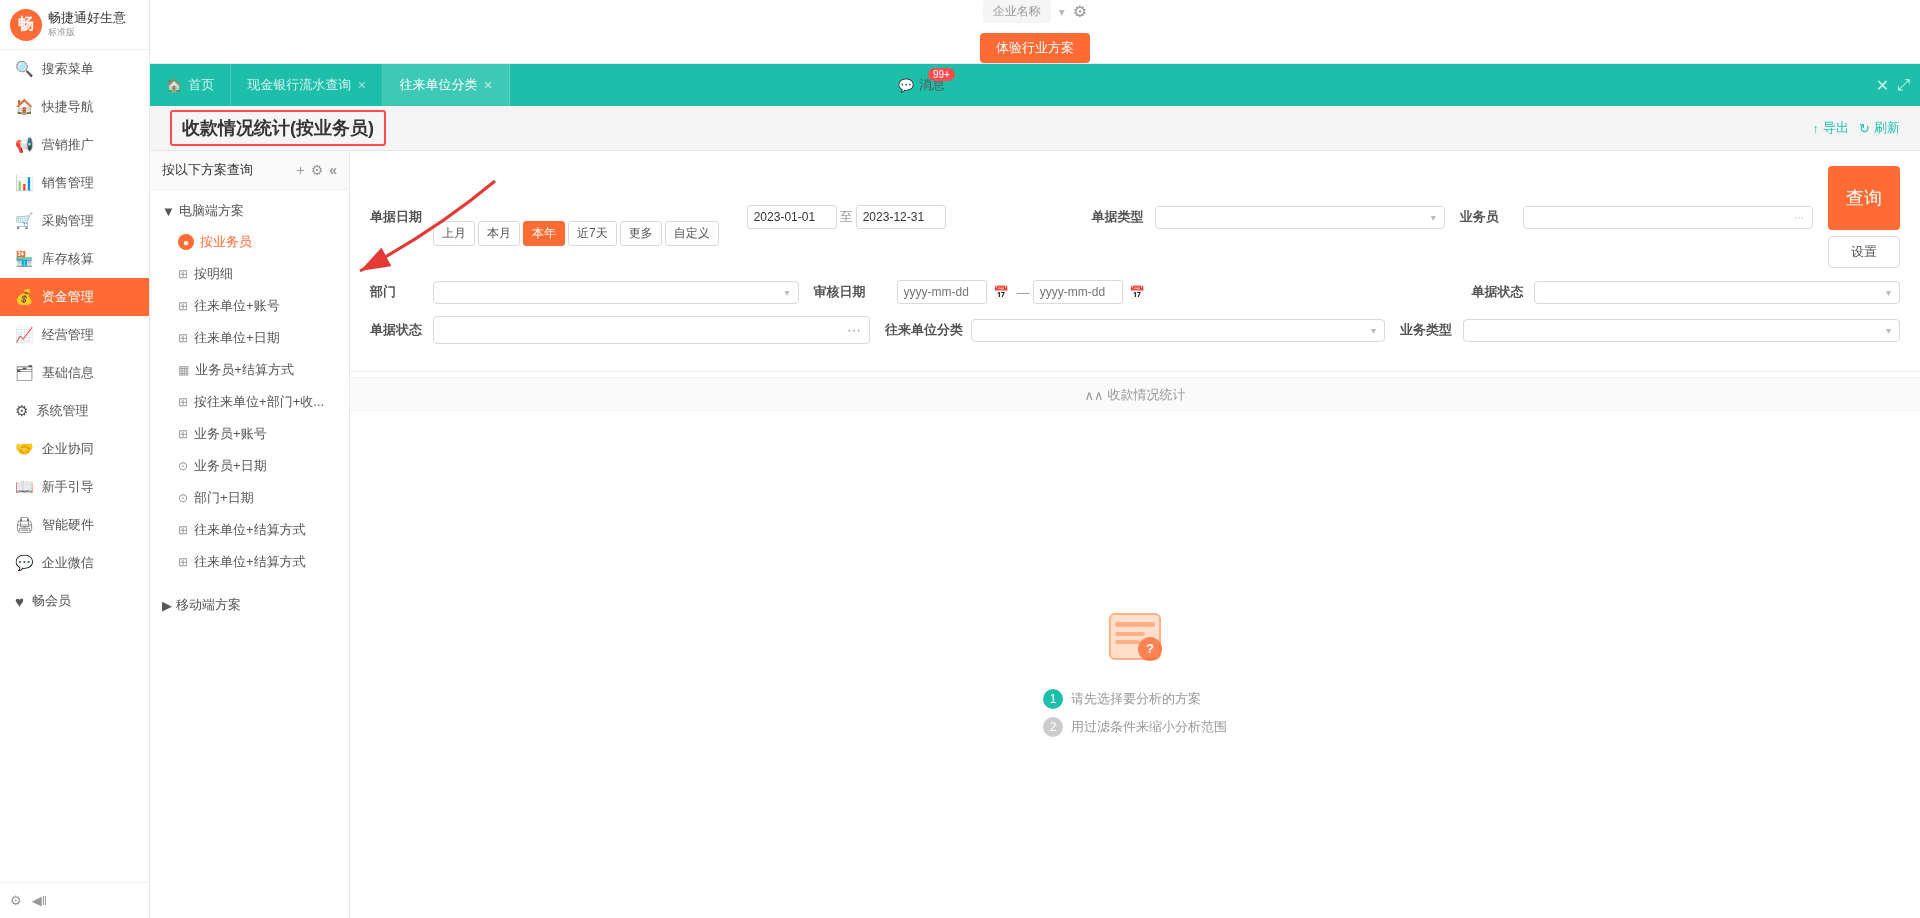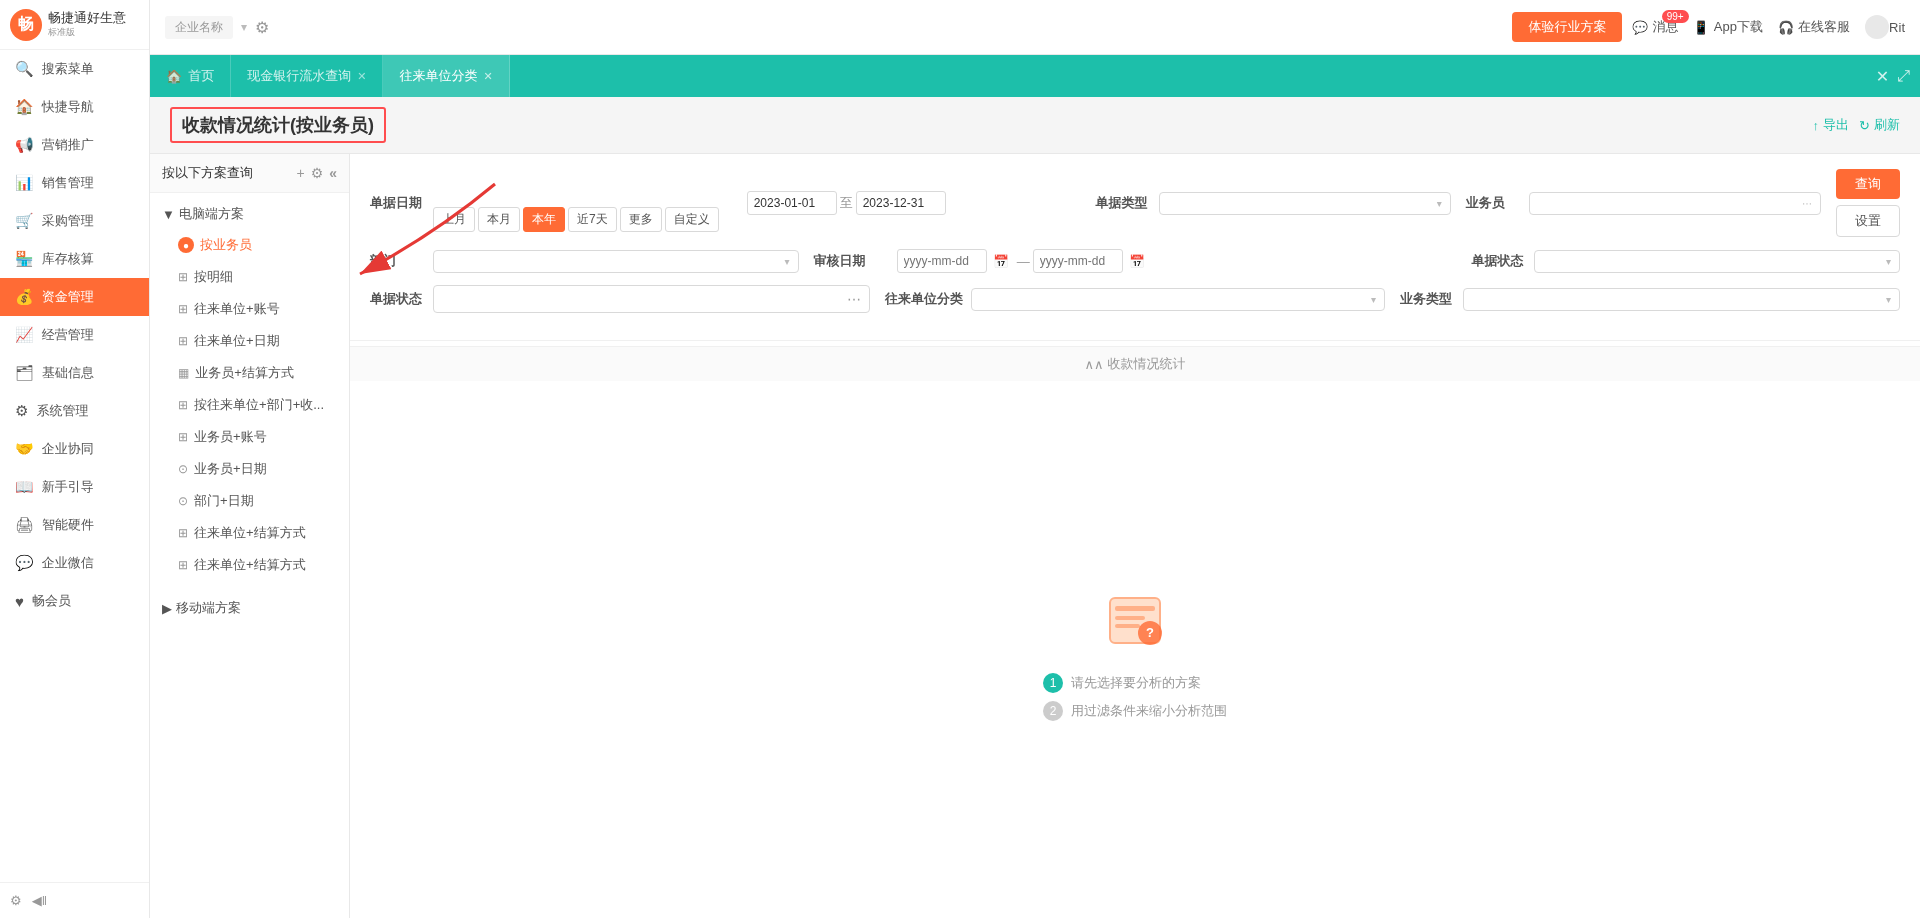--- a/index.html
+++ b/index.html
@@ -69,27 +69,28 @@
     
     .main {
       flex: 1;
       display: flex;
       flex-direction: column;
       overflow: hidden;
     }
 
     
     .topbar {
-      height: 55px;
+      height: 64px;
       background: #fff;
       display: flex;
       align-items: center;
       padding: 0 15px;
       border-bottom: 1px solid #e8e8e8;
       gap: 10px;
+      flex-direction: column;
     }
     .topbar-left {
       display: flex;
       align-items: center;
       gap: 8px;
       flex: 1;
     }
     .topbar-breadcrumb {
       color: #999;
       font-size: 12px;
@@ -196,21 +197,21 @@
     .content {
       flex: 1;
       overflow: hidden;
       display: flex;
       flex-direction: column;
     }
 
     
     .page-header {
       background: #f5f5f5;
-      padding: 10px 20px;
+      padding: 4px 20px;
       display: flex;
       align-items: center;
       justify-content: space-between;
       border-bottom: 1px solid #e8e8e8;
     }
     .page-title {
       font-size: 18px;
       font-weight: bold;
       color: #333;
       border: 2px solid #ff4d4f;
@@ -229,24 +230,24 @@
       color: #1dbfaa;
       cursor: pointer;
       font-size: 13px;
       background: none;
       border: none;
     }
     .btn-query {
       background: #ff6b35;
       color: white;
       border: none;
-      padding: 6px 18px;
+      padding: 20px 18px;
       border-radius: 4px;
       cursor: pointer;
-      font-size: 13px;
+      font-size: 18px;
     }
     .btn-settings-form {
       background: white;
       color: #555;
       border: 1px solid #d9d9d9;
       padding: 6px 18px;
       border-radius: 4px;
       cursor: pointer;
       font-size: 13px;
     }

